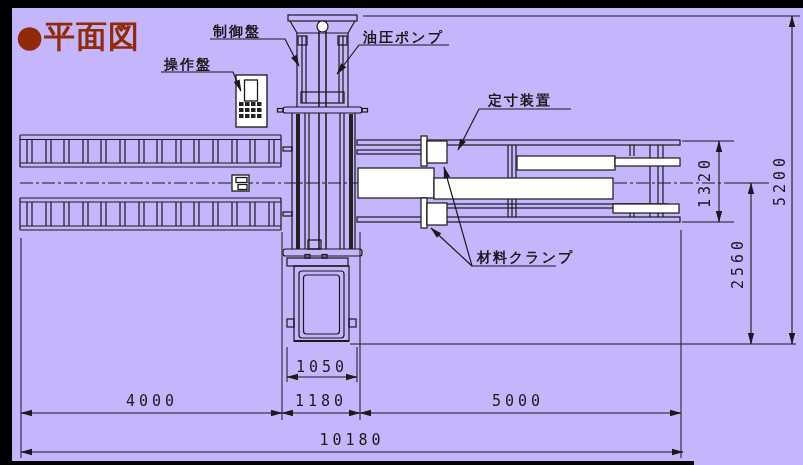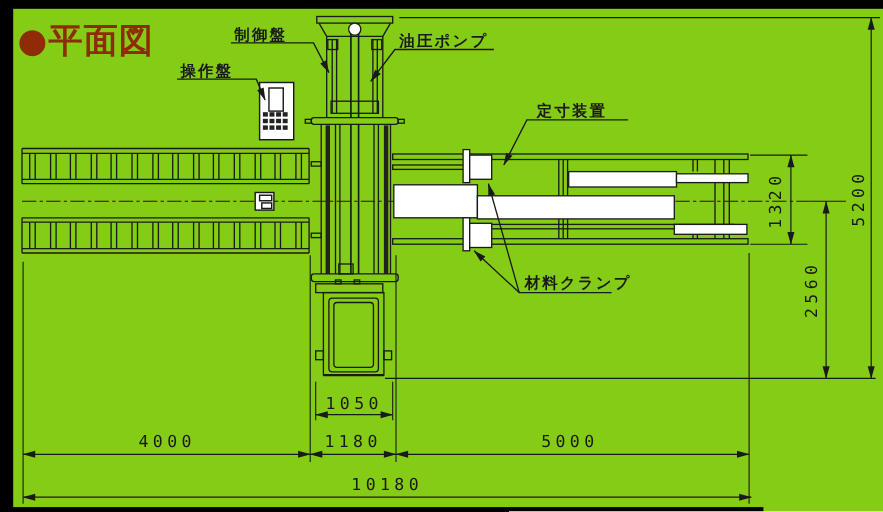--- a/index.html
+++ b/index.html
@@ -1,16 +1,16 @@
 <!DOCTYPE html>
 <html><head>
 <meta charset="utf-8">
 <style>
   html,body{margin:0;padding:0;background:#fff;}
-  #stage{position:relative;width:803px;height:465px;background:#84cc16;overflow:hidden;
+  #stage{position:relative;width:803px;height:465px;background:#c4b5fd;overflow:hidden;
          font-family:"DejaVu Sans",sans-serif;}
   
   .bar{position:absolute;background:#000;}
   #bar-left{left:0;top:0;width:12px;height:465px;}
   #bar-top{left:0;top:0;width:803px;height:8px;}
   #bar-bottom{left:0;top:461px;width:694px;height:4px;}
   svg{position:absolute;left:0;top:0;}
   text.jp{font-family:"DejaVu Sans","Liberation Sans",sans-serif;font-size:14px;font-weight:bold;
           letter-spacing:2px;fill:#1a1a1a;}
   text.dim{font-family:"DejaVu Sans Mono","Liberation Mono",monospace;font-size:15px;

